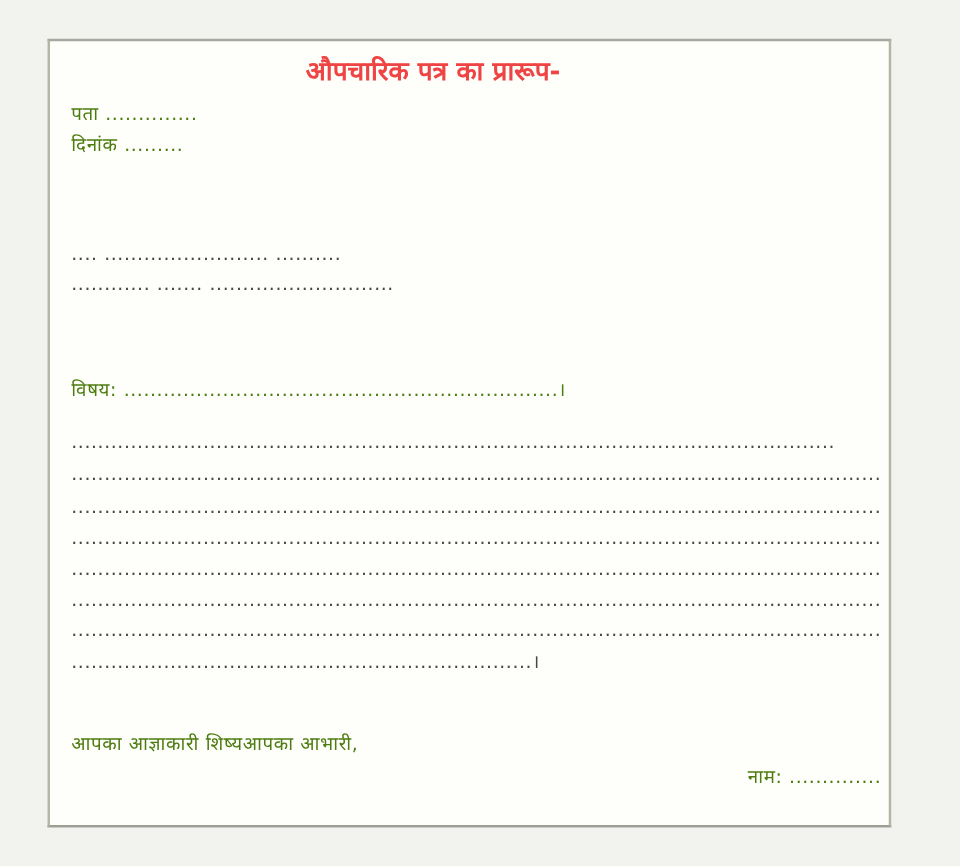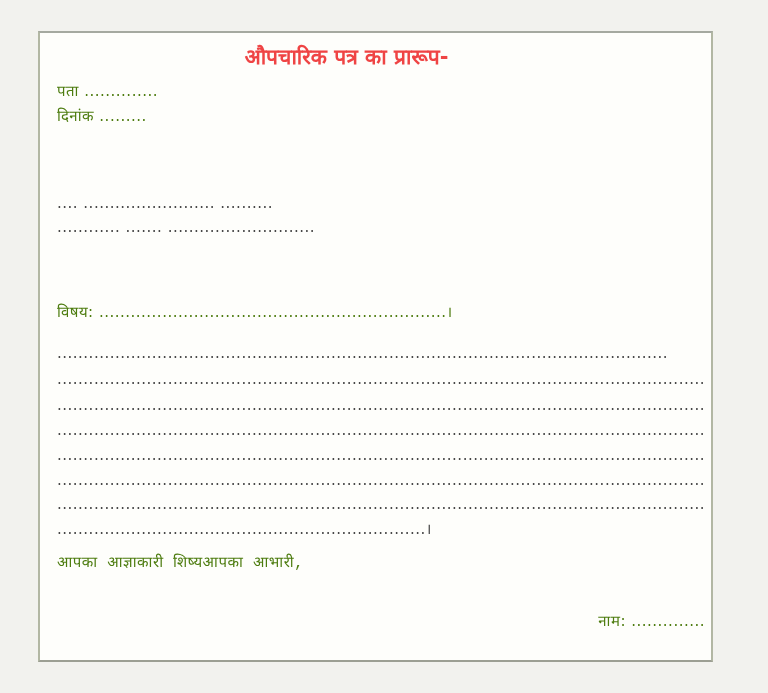--- a/index.html
+++ b/index.html
@@ -61,21 +61,21 @@
   .pos-salutation { top: 271px; }
   .pos-body1      { top: 311px; }
   .pos-body2      { top: 337px; }
   .pos-body3      { top: 363px; }
   .pos-body4      { top: 388px; }
   .pos-body5      { top: 413px; }
   .pos-body6      { top: 438px; }
   .pos-body7      { top: 462px; }
   .pos-body8      { top: 485px; }
   .pos-closing    { top: 526px; }
-  .pos-signature  { top: 518px; font-family: Liberation Mono, monospace; }
+  .pos-signature  { top: 551px; }
   .pos-name       { top: 577px; text-align: right; }
 </style>
 </head>
 <body>
 
 <div class="canvas">
   <div class="sheet">
 
     <div class="page-title">औपचारिक पत्र का प्रारूप-</div>
 

